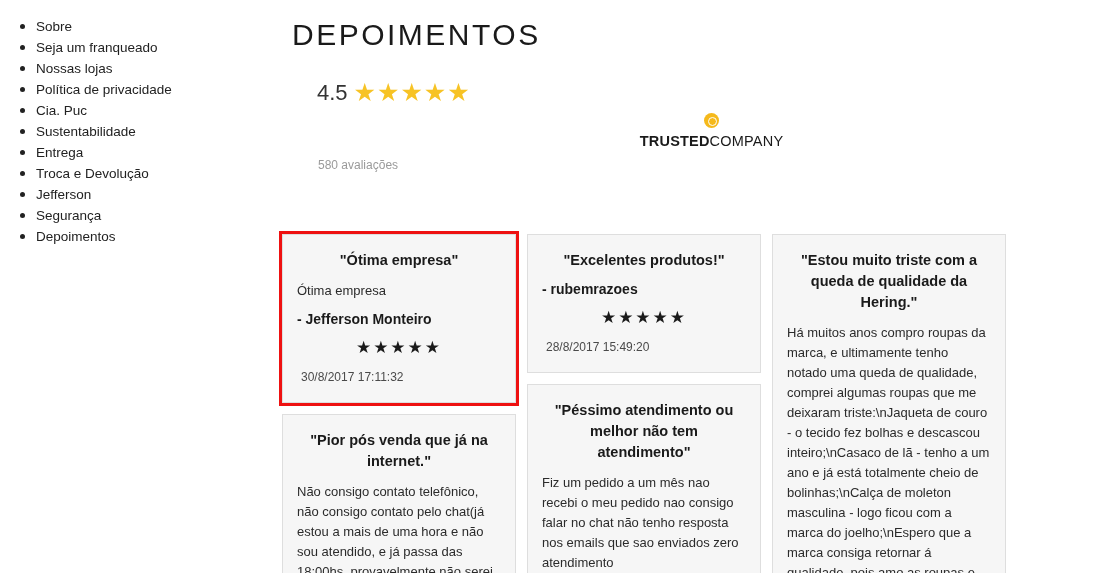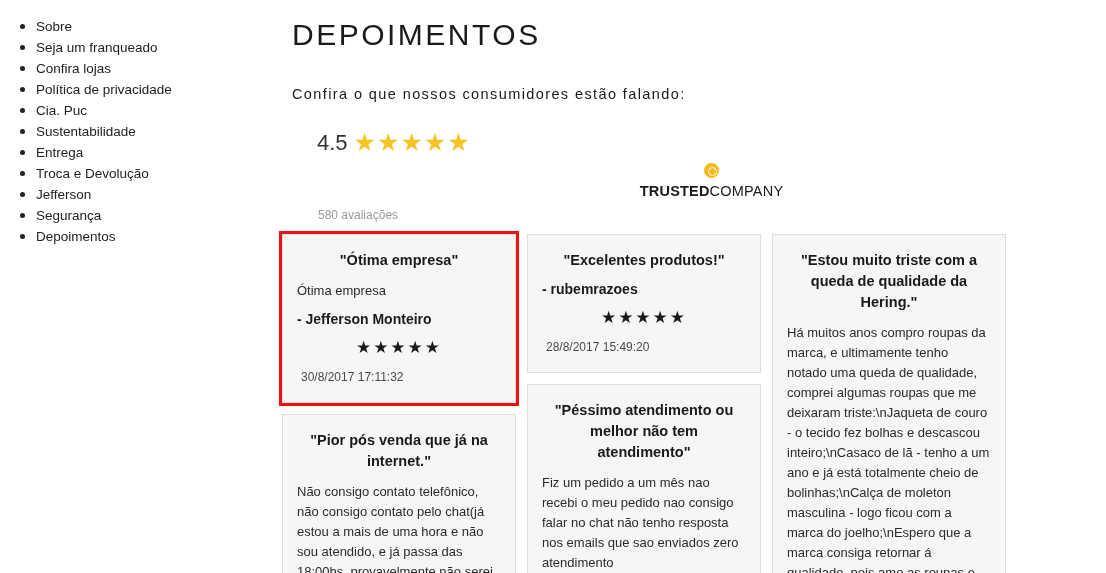--- a/index.html
+++ b/index.html
@@ -178,35 +178,34 @@
 </style>
 </head>
 <body>
 
 <div class="page">
 
   <nav class="sidebar">
     <ul>
       <li><a href="#">Sobre</a></li>
       <li><a href="#">Seja um franqueado</a></li>
-      <li><a href="#">Confira lojas</a></li>
+      <li><a href="#">Nossas lojas</a></li>
       <li><a href="#">Política de privacidade</a></li>
       <li><a href="#">Cia. Puc</a></li>
       <li><a href="#">Sustentabilidade</a></li>
       <li><a href="#">Entrega</a></li>
       <li><a href="#">Troca e Devolução</a></li>
       <li><a href="#">Jefferson</a></li>
       <li><a href="#">Segurança</a></li>
       <li><a href="#">Depoimentos</a></li>
     </ul>
   </nav>
 
   <div class="main">
     <h1 class="page-title">DEPOIMENTOS</h1>
-    <div class="subtitle">Confira o que nossos consumidores estão falando:</div>
 
     <div class="rating-block">
       <div class="rating-row">
         <span class="rating-score">4.5</span>
         <span class="rating-stars">★★★★★</span>
       </div>
       <div class="tc-row">
         <span class="tc-badge"></span>
         <span class="tc-name"><b>TRUSTED</b><span>COMPANY</span></span>
       </div>

